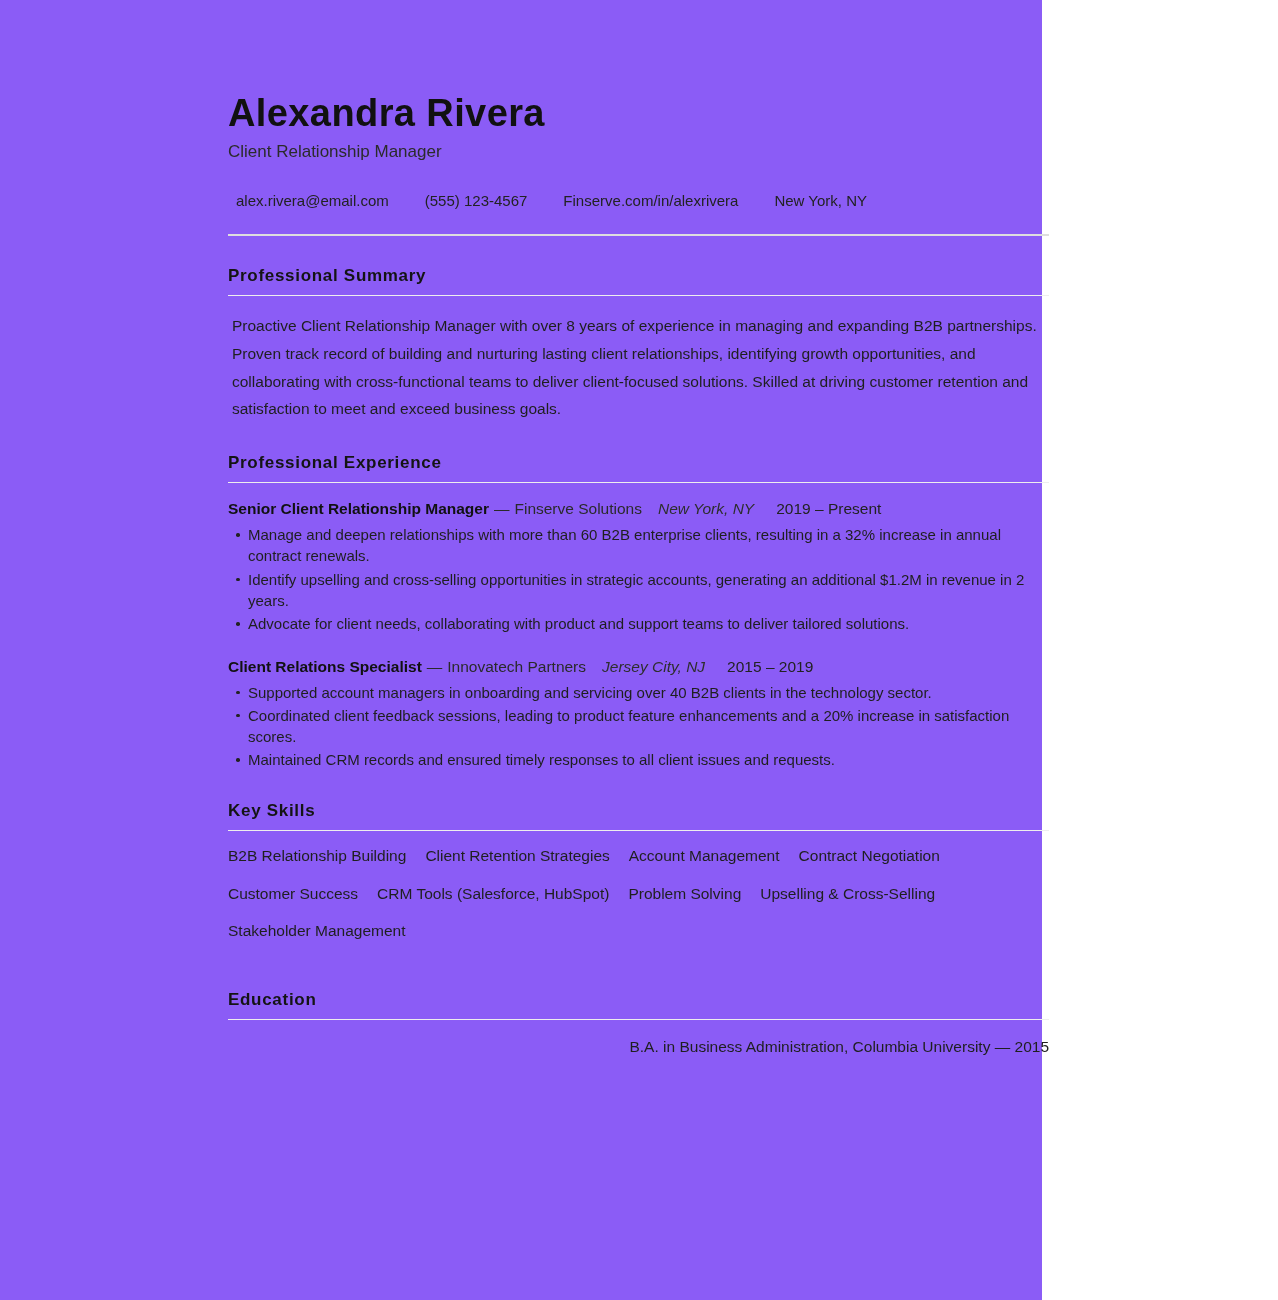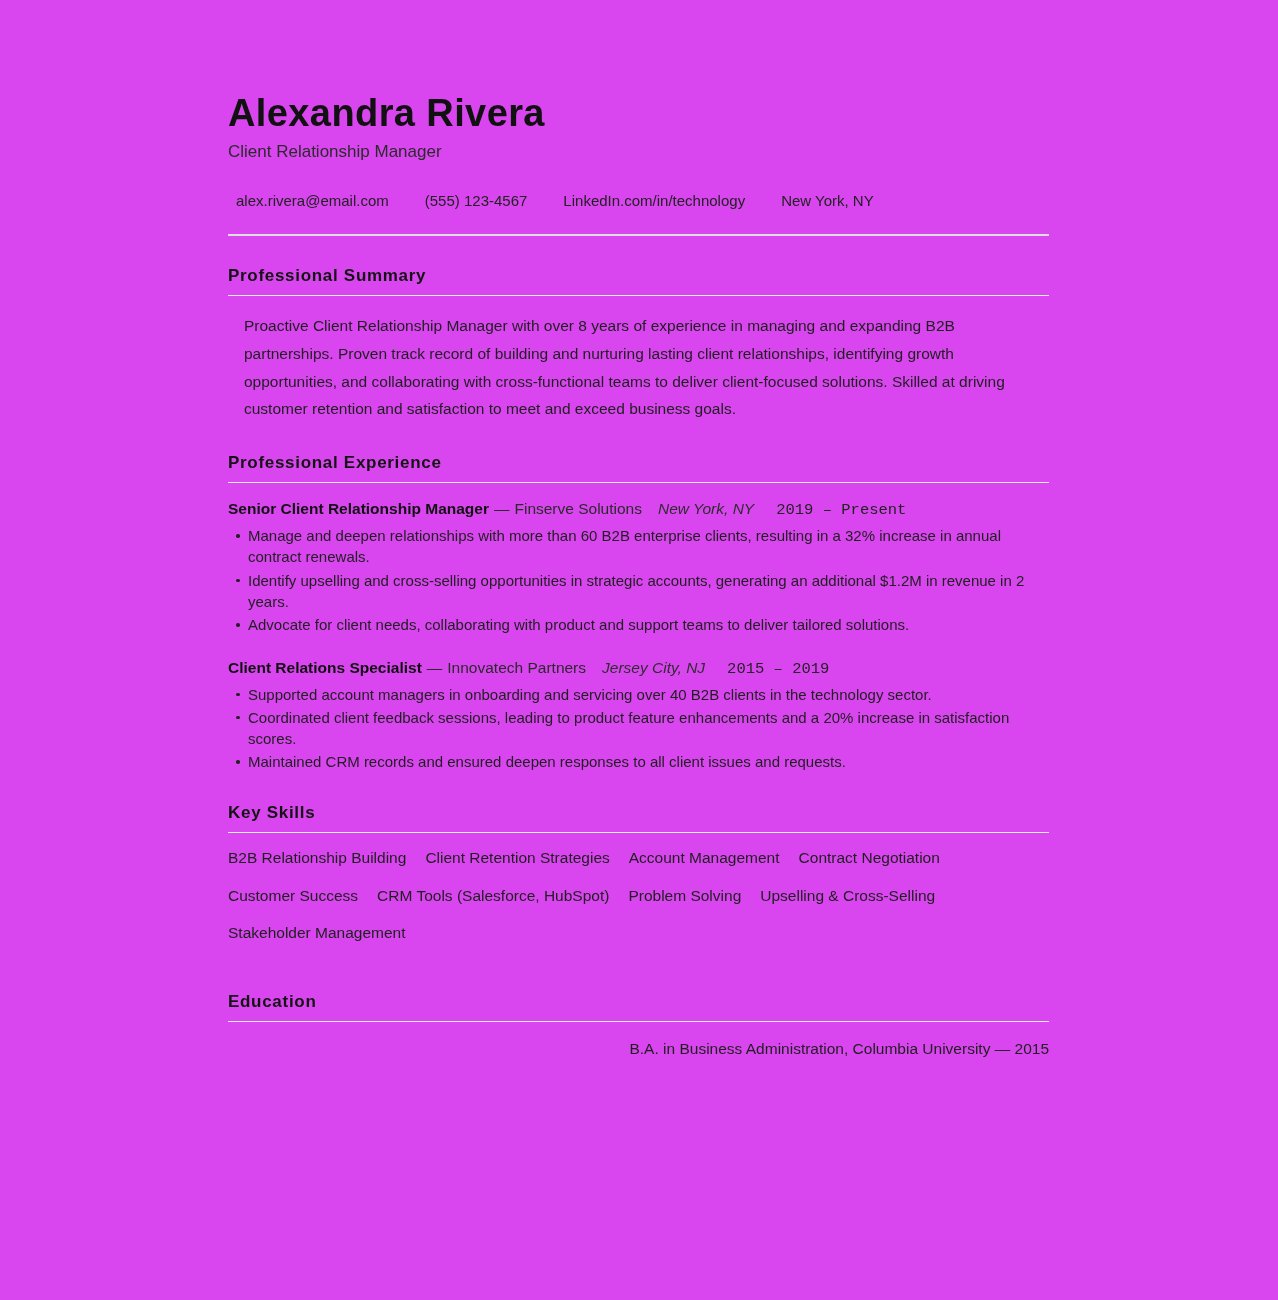--- a/index.html
+++ b/index.html
@@ -11,23 +11,23 @@
   }
   body {
     width: 1278px;
     height: 1300px;
     font-family: "Liberation Sans", "DejaVu Sans", sans-serif;
     color: #1a1a1a;
     -webkit-font-smoothing: antialiased;
   }
 
   .page {
-    width: 1278px;
+    width: 1042px;
     min-height: 1300px;
-    background: #d946ef;
+    background: #8b5cf6;
     padding: 92px 229px 60px 228px;
   }
 
   .resume { width: 821px; }
 
   
   .name {
     font-size: 38px;
     font-weight: bold;
     letter-spacing: 0.4px;
@@ -75,21 +75,21 @@
     border: 0;
     border-top: 1px solid #eeeeee;
     margin: 0 0 16px 0;
     width: 100%;
   }
 
   .summary-text {
     font-size: 15.5px;
     line-height: 1.78;
     color: #1f1f1f;
-    margin: 16px;
+    margin: 4px;
     text-align: left;
   }
 
   
   .job { margin-bottom: 22px; }
   .job:last-child { margin-bottom: 0; }
   .job-head {
     display: flex;
     align-items: baseline;
     justify-content: flex-start;
@@ -109,21 +109,20 @@
   .job-location {
     font-style: italic;
     color: #2e2e2e;
     margin-left: 16px;
     white-space: nowrap;
   }
   .job-dates {
     color: #222;
     white-space: nowrap;
     padding-left: 22px;
-    font-family: Liberation Mono, monospace;
   }
 
   ul.bullets {
     list-style: none;
     margin: 0;
     padding: 0;
   }
   ul.bullets li {
     position: relative;
     padding-left: 20px;
@@ -172,21 +171,21 @@
 
 <div class="page">
   <div class="resume">
 
     <header>
       <h1 class="name">Alexandra Rivera</h1>
       <div class="headline">Client Relationship Manager</div>
       <div class="contact" id="contact-line">
           <span class="c-item">alex.rivera@email.com</span>
           <span class="c-item">(555) 123-4567</span>
-          <span class="c-item">LinkedIn.com/in/technology</span>
+          <span class="c-item">Finserve.com/in/alexrivera</span>
           <span class="c-item">New York, NY</span>
         </div>
       <hr class="header-rule">
     </header>
 
     <section class="section">
       <h2 class="section-title">Professional Summary</h2>
       <hr class="section-rule">
       <p class="summary-text">Proactive Client Relationship Manager with over 8 years of experience in managing and expanding B2B partnerships. Proven track record of building and nurturing lasting client relationships, identifying growth opportunities, and collaborating with cross-functional teams to deliver client-focused solutions. Skilled at driving customer retention and satisfaction to meet and exceed business goals.</p>
     </section>
@@ -217,21 +216,21 @@
                 <span class="job-title">Client Relations Specialist</span>
                 <span class="job-sep">—</span>
                 <span class="job-company">Innovatech Partners</span>
                 <span class="job-location">Jersey City, NJ</span>
               </div>
               <div class="job-dates">2015 – 2019</div>
             </div>
             <ul class="bullets">
               <li>Supported account managers in onboarding and servicing over 40 B2B clients in the technology sector.</li>
               <li>Coordinated client feedback sessions, leading to product feature enhancements and a 20% increase in satisfaction scores.</li>
-              <li>Maintained CRM records and ensured deepen responses to all client issues and requests.</li>
+              <li>Maintained CRM records and ensured timely responses to all client issues and requests.</li>
             </ul>
           </div>
         </div>
     </section>
 
     <section class="section">
       <h2 class="section-title">Key Skills</h2>
       <hr class="section-rule">
       <div class="skills" id="skills-container">
           <div class="skill">B2B Relationship Building</div>

